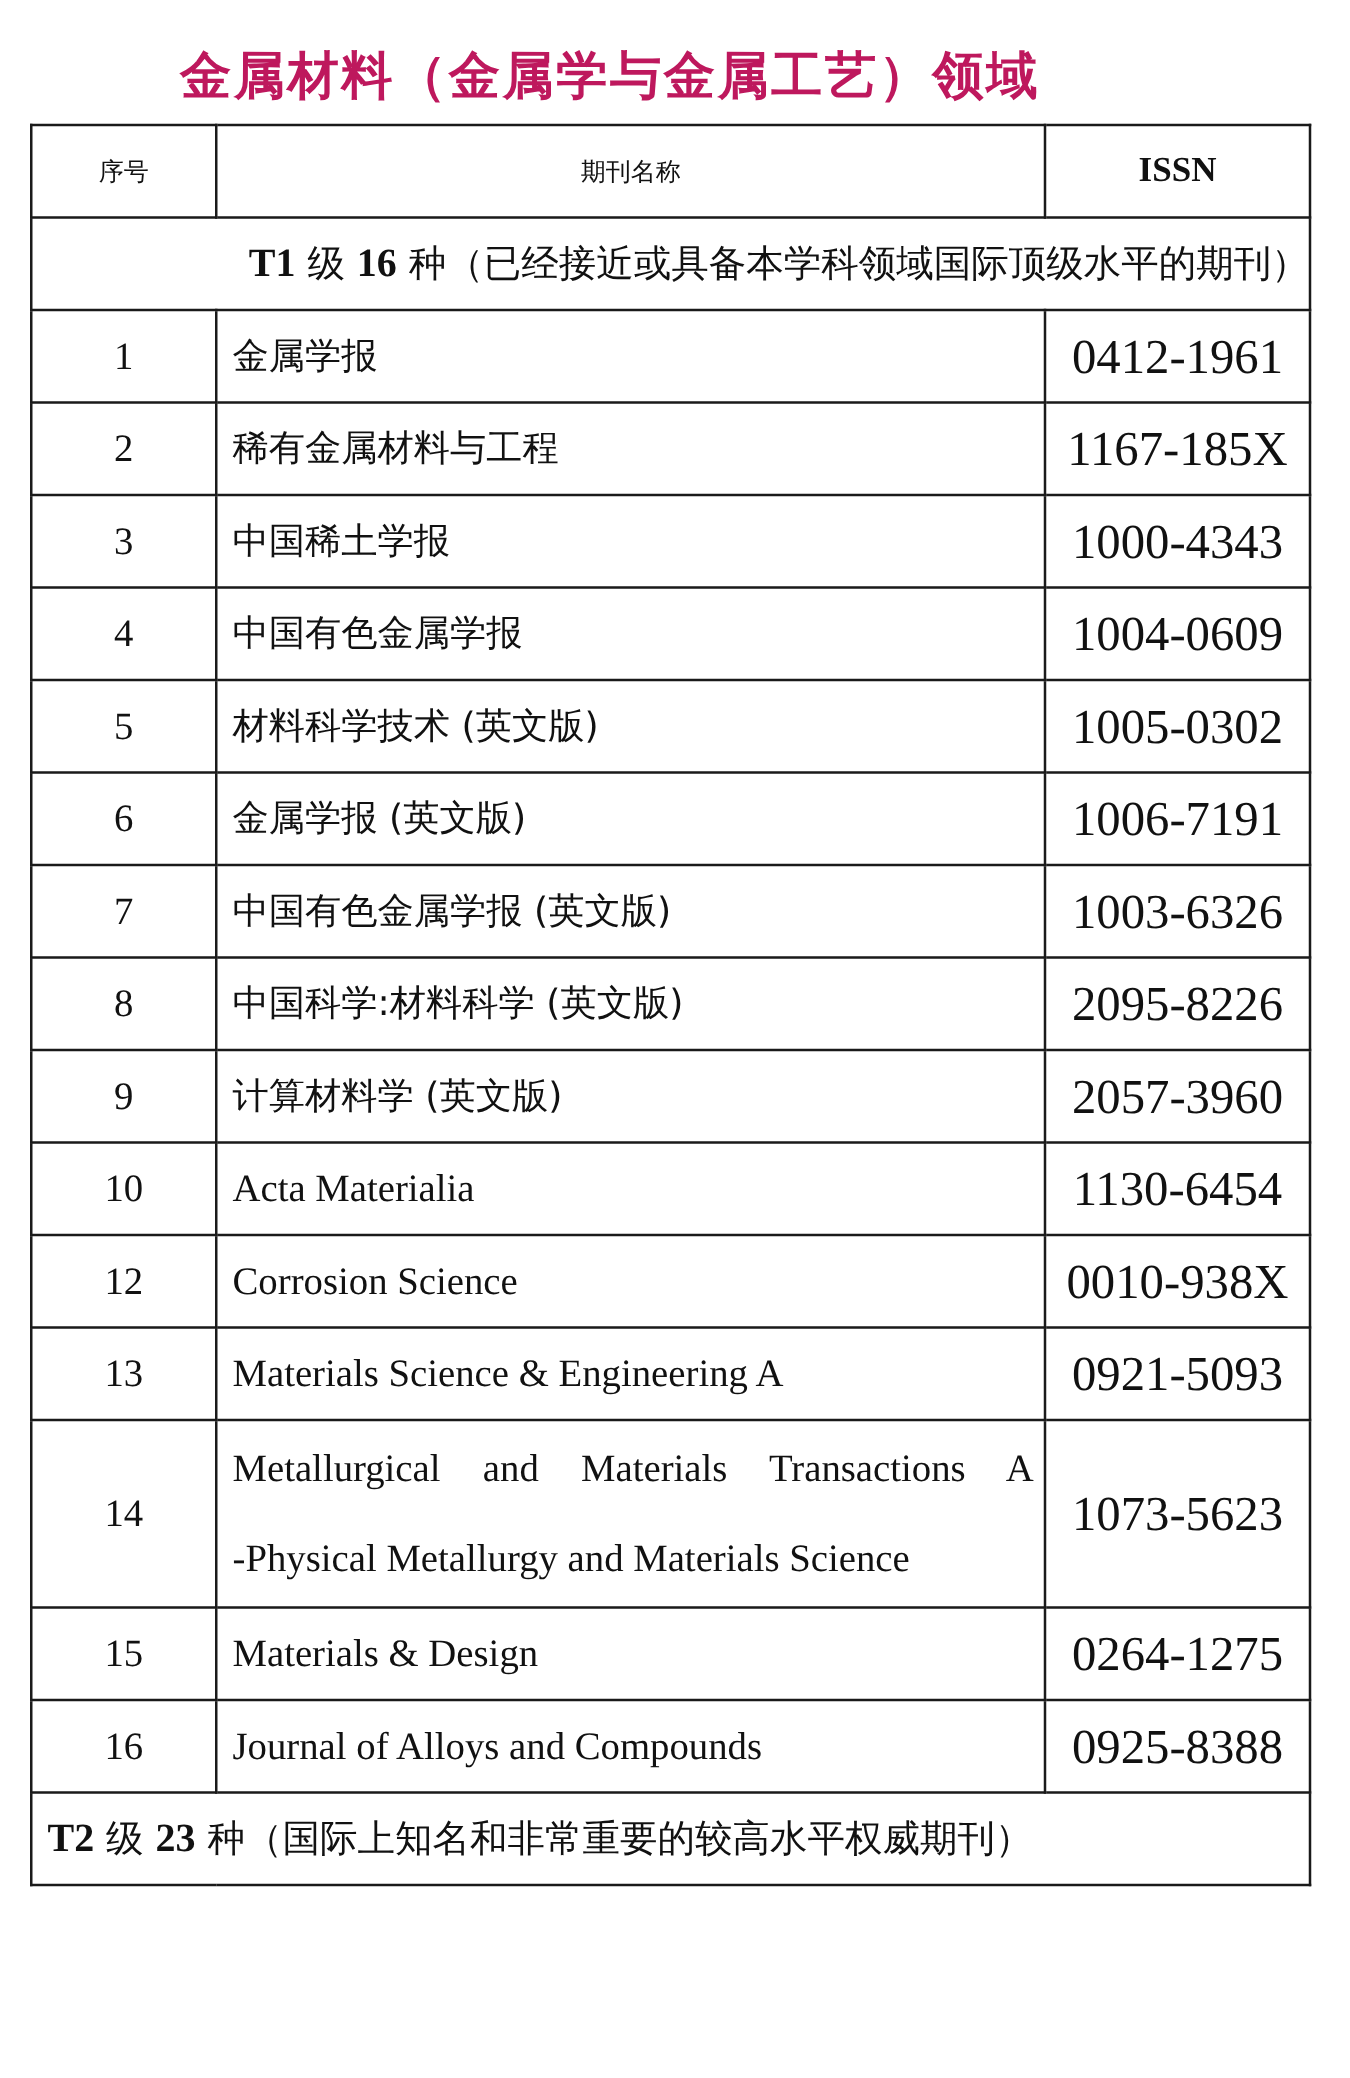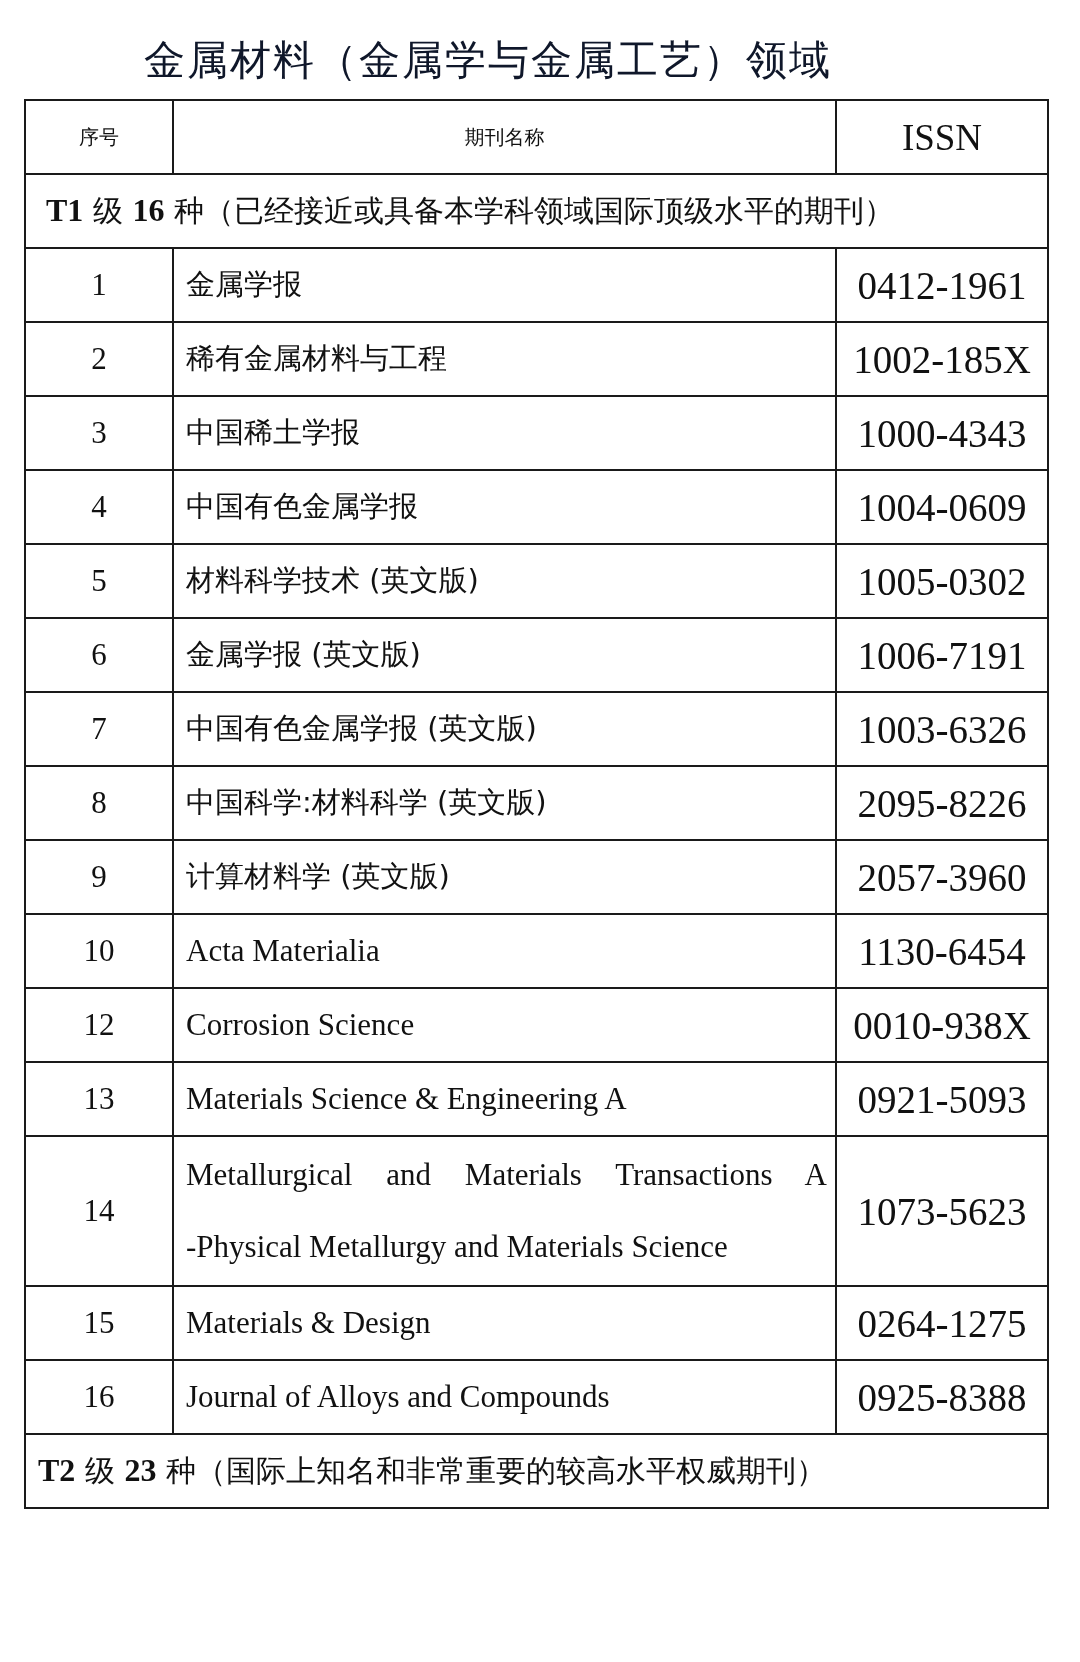--- a/index.html
+++ b/index.html
@@ -15,25 +15,25 @@
     color: #111111;
     font-family: "Liberation Serif", "DejaVu Serif", serif;
   }
   .title {
     position: absolute;
     left: 0;
     top: 28px;
     width: 976px;
     text-align: center;
     font-family: "DejaVu Sans", "Liberation Sans", sans-serif;
-    font-weight: normal;
+    font-weight: bold;
     font-size: 41px;
     line-height: 64px;
     letter-spacing: 2px;
-    color: #0f172a;
+    color: #be185d;
   }
   table.journals {
     position: absolute;
     left: 24px;
     top: 99px;
     width: 1023px;
     border-collapse: collapse;
     table-layout: fixed;
   }
   table.journals td, table.journals th {
@@ -47,33 +47,33 @@
   col.c-name { width: 663px; }
   col.c-issn { width: 212px; }
 
   .hdr th {
     font-family: "DejaVu Sans", sans-serif;
     font-size: 20px;
     text-align: center;
   }
   .hdr th.issn-h {
     font-family: "Liberation Serif", serif;
-    font-weight: normal;
-    font-size: 37px;
+    font-weight: bold;
+    font-size: 28px;
   }
   .section td {
     font-size: 30px;
     font-family: "DejaVu Sans", sans-serif;
   }
   .section .bold {
     font-family: "Liberation Serif", serif;
     font-weight: bold;
     font-size: 32px;
   }
-  .section.t1 td { padding-left: 20px; }
+  .section.t1 td { padding-left: 20px; text-align: right; }
   .section.t2 td { padding-left: 12px; margin-left: 16px; }
 
   td.no {
     text-align: center;
     font-size: 31px;
     font-family: "Liberation Serif", serif;
   }
   td.name {
     padding-left: 12px !important;
     padding-right: 8px !important;
@@ -126,21 +126,21 @@
   </tr>
 
   <tr>
     <td class="no">1</td>
     <td class="name"><span class="cjk">金属学报</span></td>
     <td class="issn">0412-1961</td>
   </tr>
   <tr>
     <td class="no">2</td>
     <td class="name"><span class="cjk">稀有金属材料与工程</span></td>
-    <td class="issn">1002-185X</td>
+    <td class="issn">1167-185X</td>
   </tr>
   <tr>
     <td class="no">3</td>
     <td class="name"><span class="cjk">中国稀土学报</span></td>
     <td class="issn">1000-4343</td>
   </tr>
   <tr>
     <td class="no">4</td>
     <td class="name"><span class="cjk">中国有色金属学报</span></td>
     <td class="issn">1004-0609</td>

